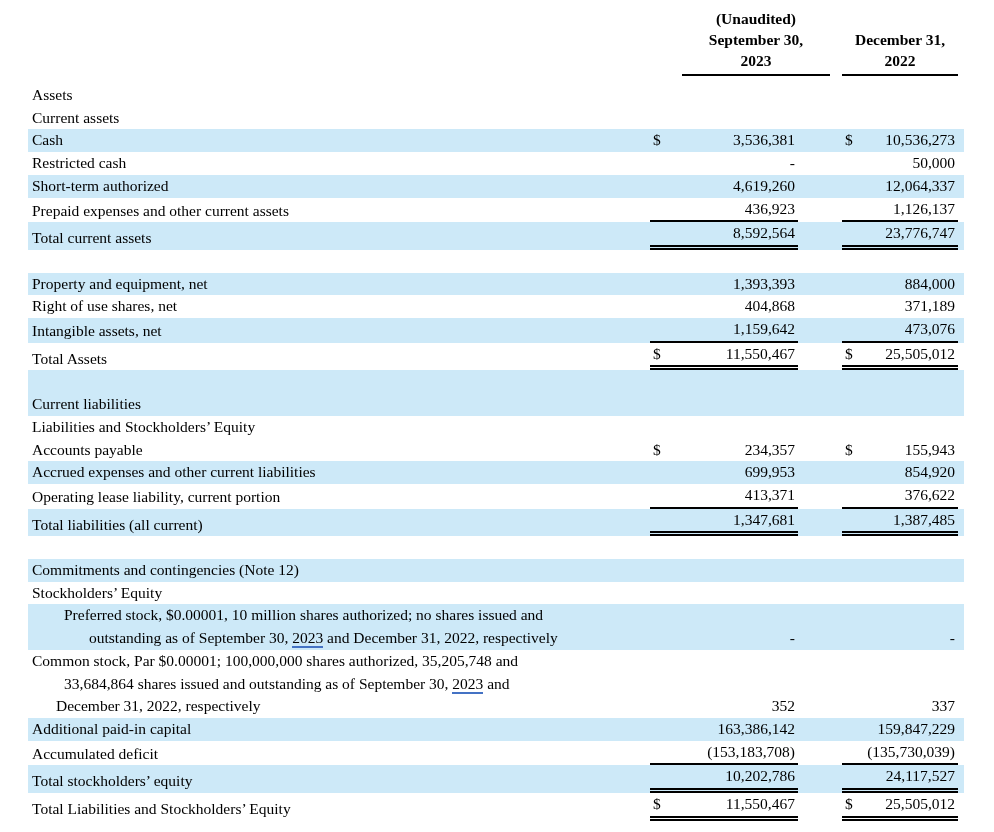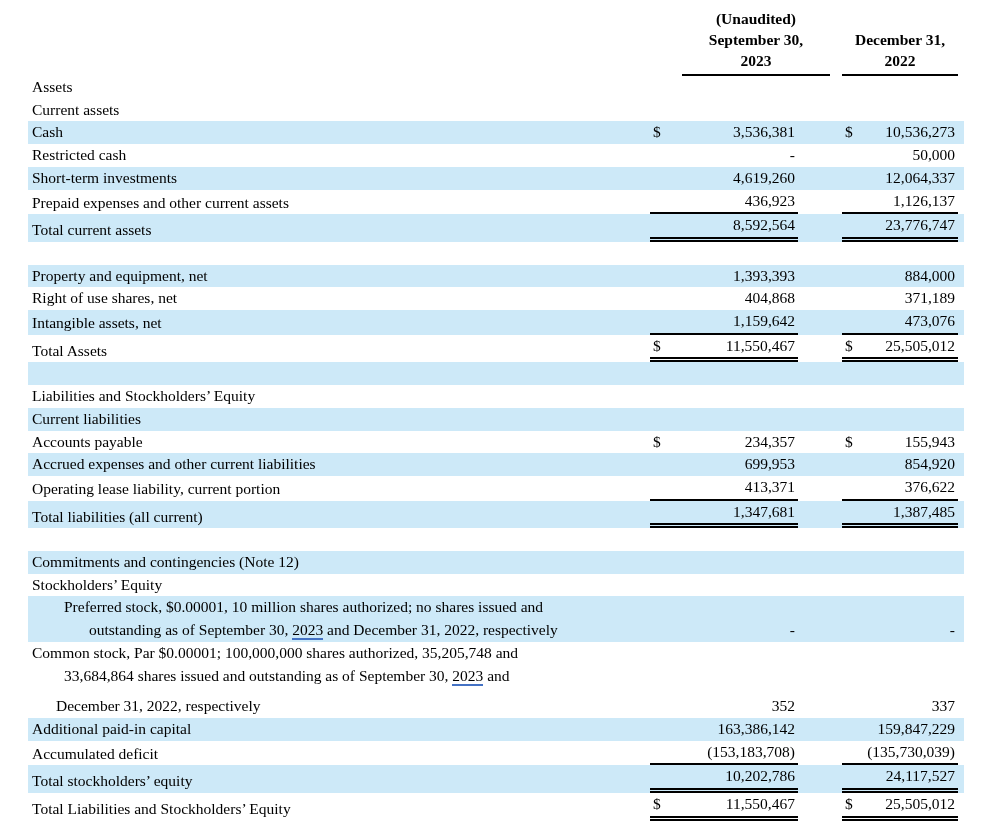--- a/index.html
+++ b/index.html
@@ -10,38 +10,38 @@
   }
   .page{padding-top:8px;}
   
   .grid{
     display:grid;
     grid-template-columns:1fr 148px 12px 116px;
     margin:0 30px 0 28px;
     padding-right:6px;
   }
   
-  .header-grid{align-items:end;}
+  .header-grid{align-items:end;margin-bottom:8px;}
   .h-col{
     display:flex;flex-direction:column;justify-content:flex-end;
     text-align:center;font-weight:bold;font-size:15.5px;line-height:21px;
     border-bottom:2px solid #000;padding-bottom:3px;
   }
   
   .row{
     min-height:22.7px;
     font-size:15.5px;line-height:22.7px;
     align-items:end;
     gap:16px;
   }
   .row.hl{background:#cde9f8;}
   .lbl{padding-left:4px;white-space:nowrap;overflow:hidden;}
   .ind-1 .lbl{margin-left:32px;}
   .ind-2 .lbl{padding-left:61px;}
-  .ind-3 .lbl{padding-left:28px;margin-top:8px;}
+  .ind-3 .lbl{padding-left:28px;}
   .amt{display:flex;align-items:flex-end;padding:0 3px;}
   .val{margin-left:auto;}
   .b-single .amt{border-bottom:2px solid #000;}
   .b-double .amt{border-bottom:5px double #000;}
   .yr-underline{border-bottom:2px solid #4472c4;}
   .gapcol{height:100%;}
 </style>
 </head>
 <body>
 
@@ -104,21 +104,21 @@
           <span class="cur"></span>
           <span class="val">-</span>
         </div>
         <div class="gapcol"></div>
         <div class="amt a2">
           <span class="cur"></span>
           <span class="val">50,000</span>
         </div>
       </div>
       <div class="grid row hl">
-        <div class="lbl"><span>Short-term investments</span></div>
+        <div class="lbl"><span>Short-term authorized</span></div>
         <div class="amt a1">
           <span class="cur"></span>
           <span class="val">4,619,260</span>
         </div>
         <div class="gapcol"></div>
         <div class="amt a2">
           <span class="cur"></span>
           <span class="val">12,064,337</span>
         </div>
       </div>
@@ -211,34 +211,34 @@
         <div class="amt a1">
           <span class="cur"></span>
           <span class="val"></span>
         </div>
         <div class="gapcol"></div>
         <div class="amt a2">
           <span class="cur"></span>
           <span class="val"></span>
         </div>
       </div>
+      <div class="grid row hl">
+        <div class="lbl"><span>Current liabilities</span></div>
+        <div class="amt a1">
+          <span class="cur"></span>
+          <span class="val"></span>
+        </div>
+        <div class="gapcol"></div>
+        <div class="amt a2">
+          <span class="cur"></span>
+          <span class="val"></span>
+        </div>
+      </div>
       <div class="grid row">
         <div class="lbl"><span>Liabilities and Stockholders’ Equity</span></div>
-        <div class="amt a1">
-          <span class="cur"></span>
-          <span class="val"></span>
-        </div>
-        <div class="gapcol"></div>
-        <div class="amt a2">
-          <span class="cur"></span>
-          <span class="val"></span>
-        </div>
-      </div>
-      <div class="grid row hl">
-        <div class="lbl"><span>Current liabilities</span></div>
         <div class="amt a1">
           <span class="cur"></span>
           <span class="val"></span>
         </div>
         <div class="gapcol"></div>
         <div class="amt a2">
           <span class="cur"></span>
           <span class="val"></span>
         </div>
       </div>

